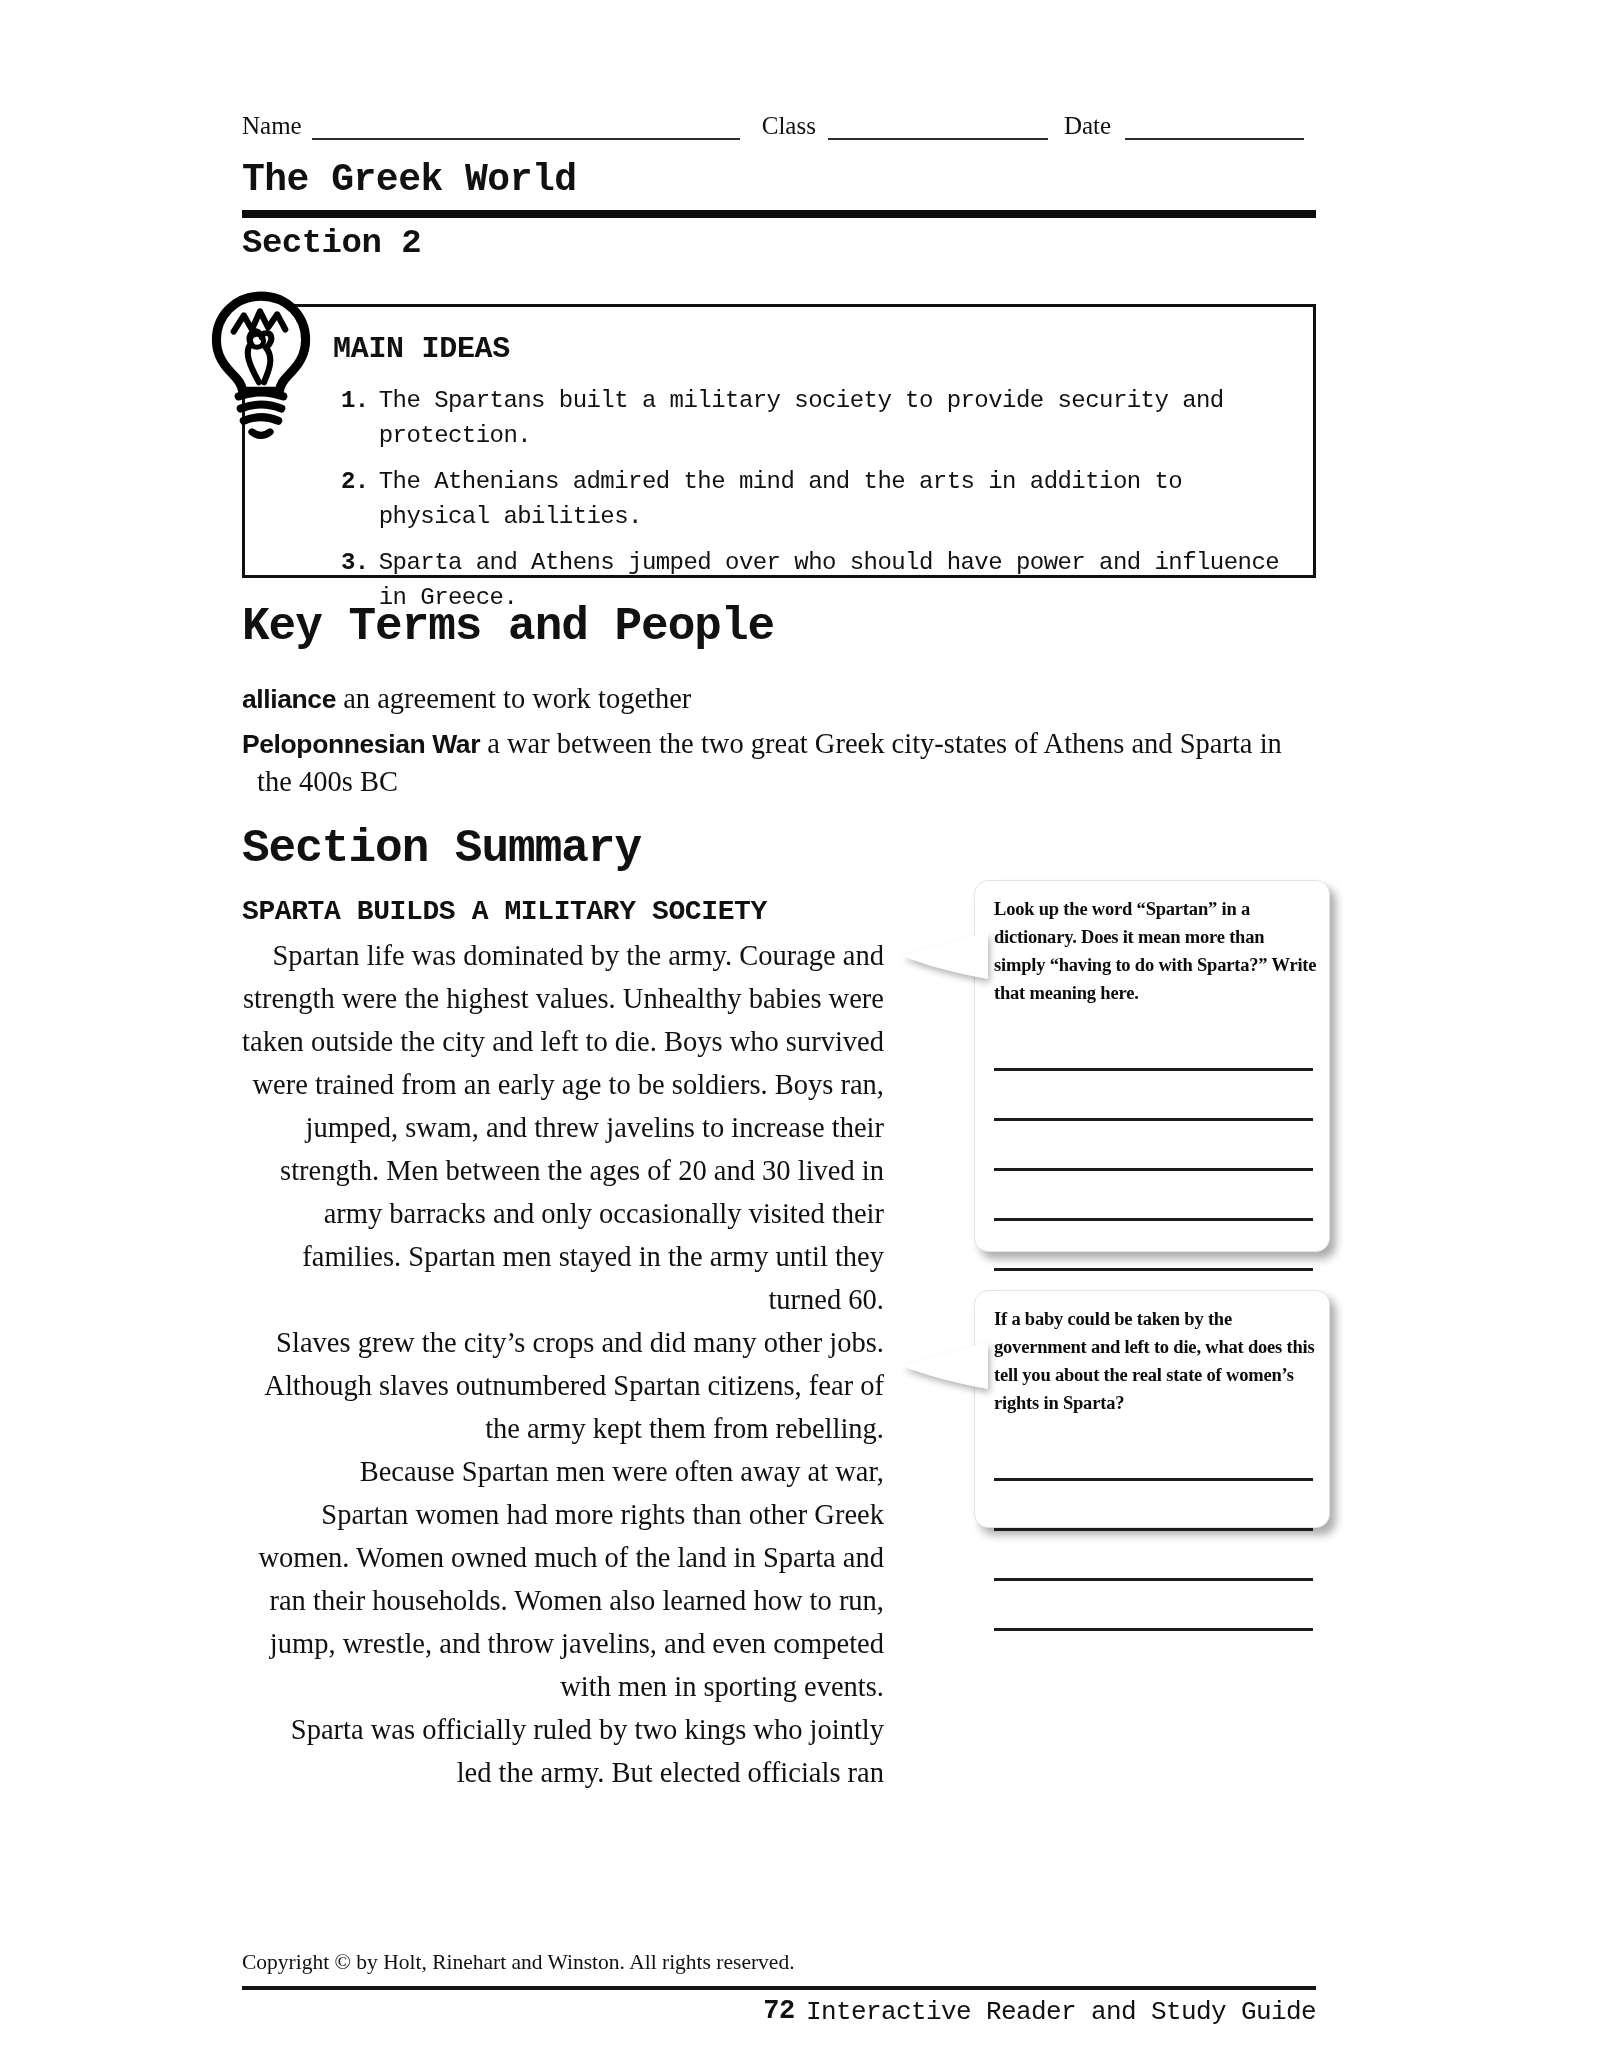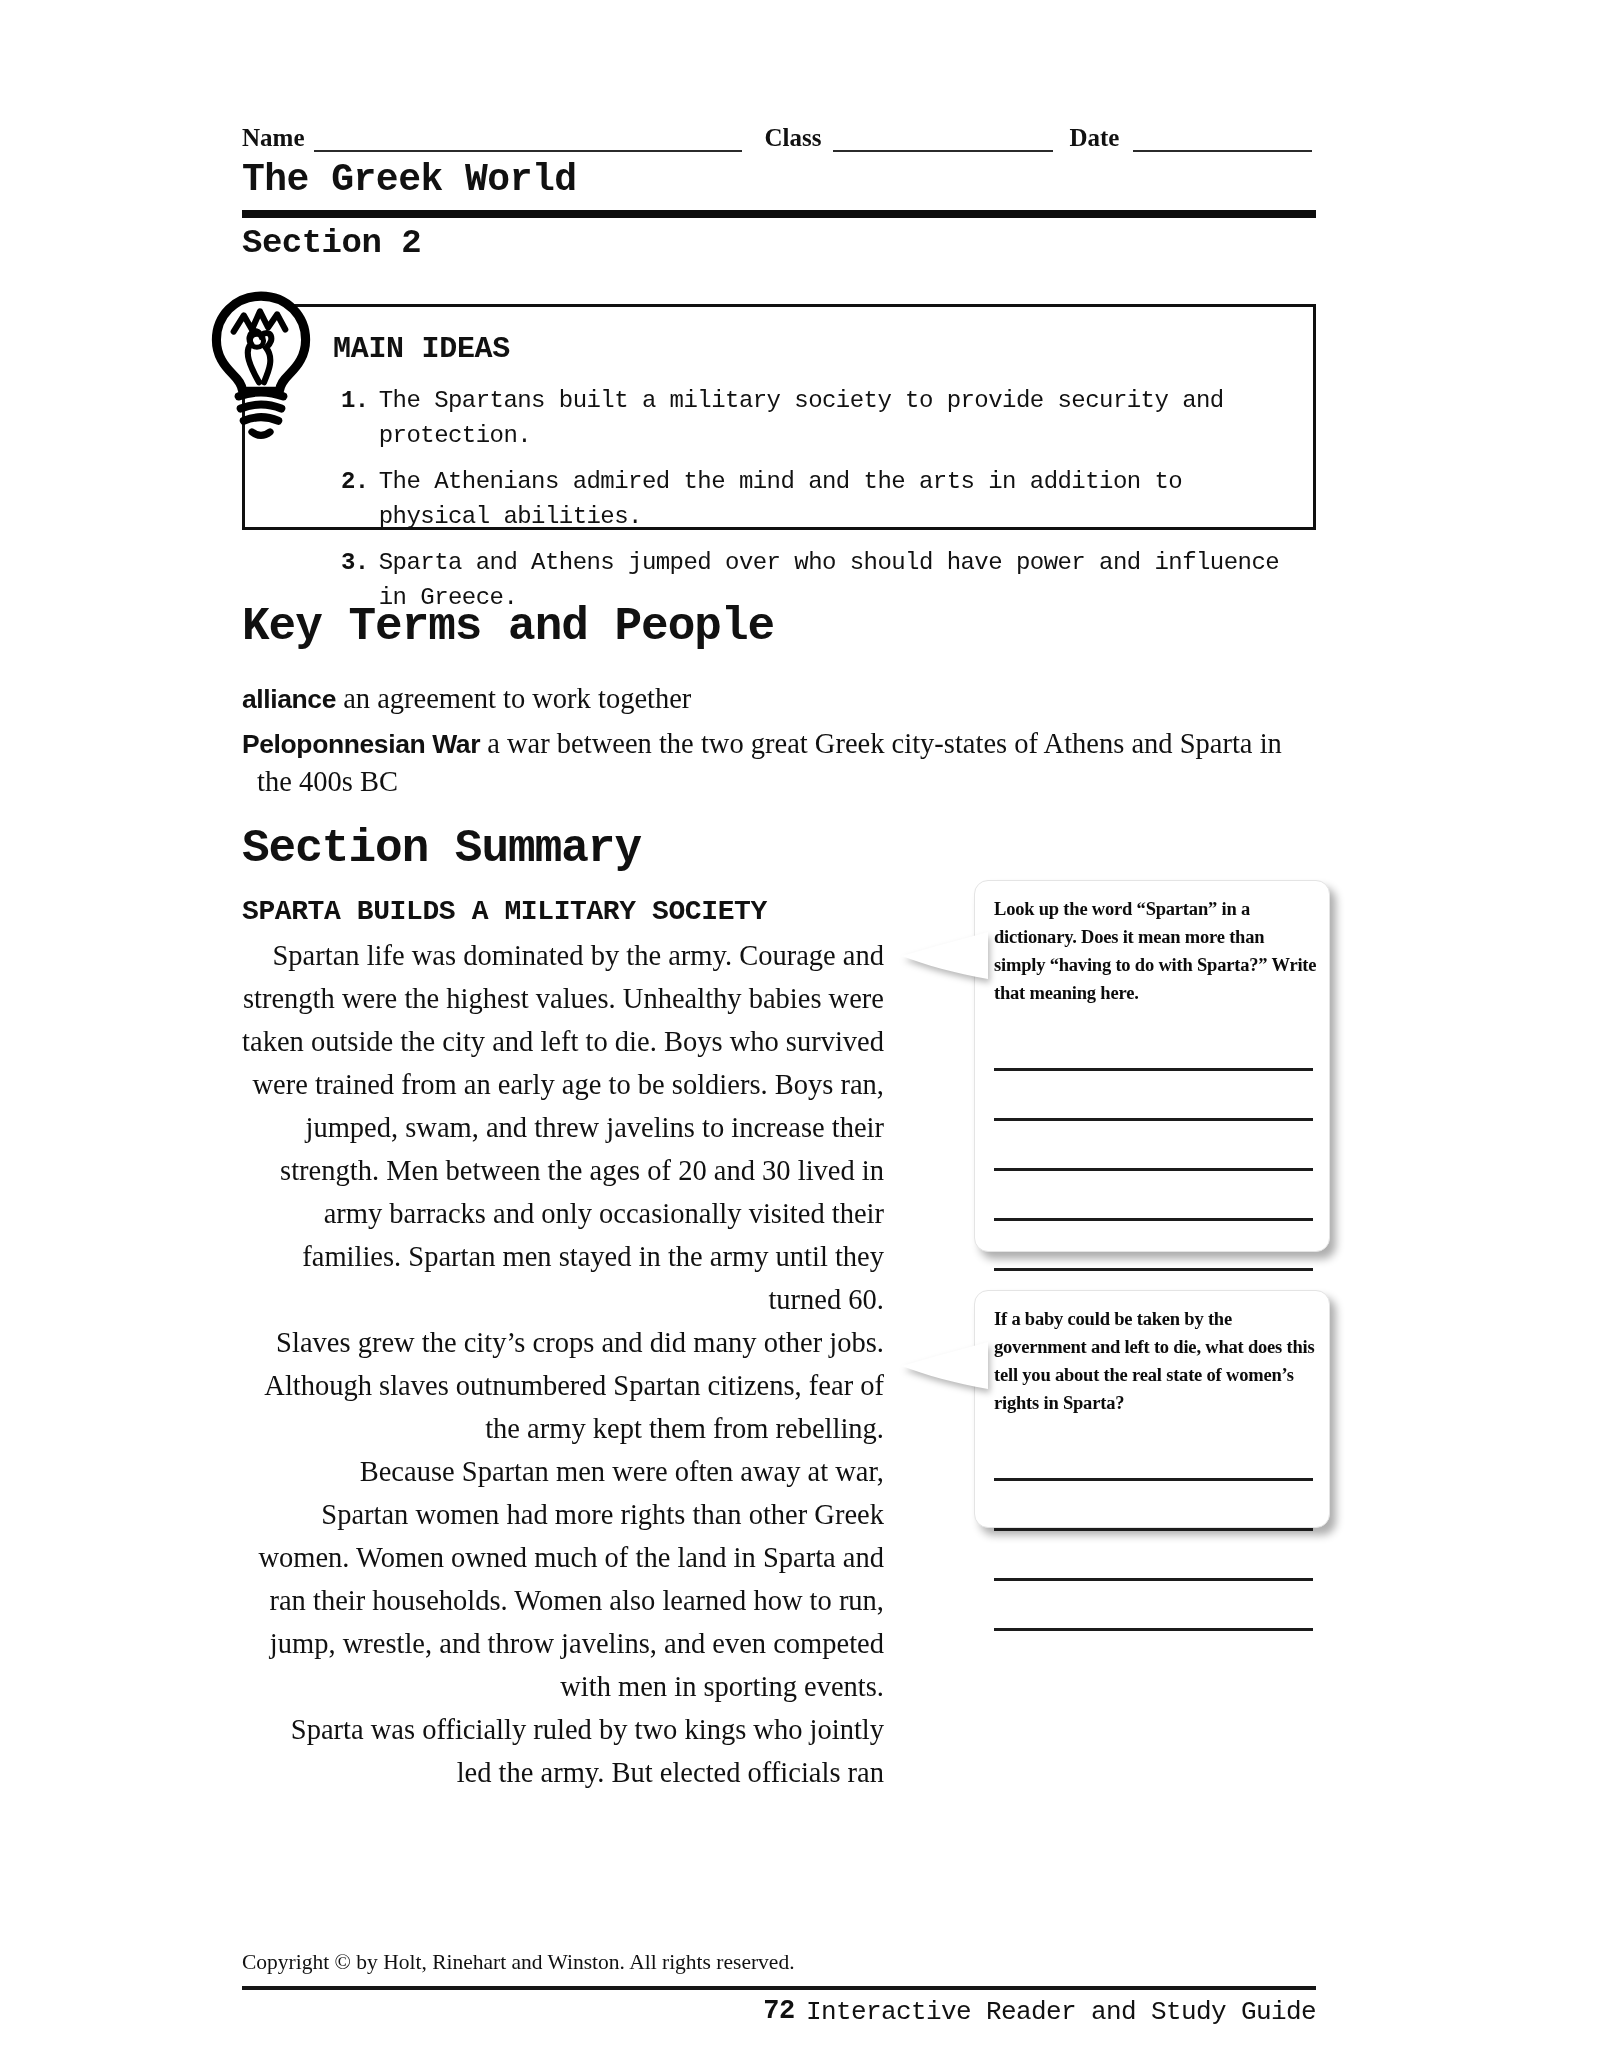--- a/index.html
+++ b/index.html
@@ -1,35 +1,35 @@
 <!DOCTYPE html>
 <html><head>
 <meta charset="utf-8">
 <style>
   html,body{margin:0;padding:0;background:#ffffff;}
   .page{position:relative;width:1600px;height:2071px;background:#ffffff;overflow:hidden;
         font-family:"Liberation Serif", serif;color:#111;}
   .sans{font-family:Liberation Mono, monospace;}
 
   
-  .idrow{position:absolute;left:242px;top:120px;width:1074px;display:flex;align-items:flex-end;height:32px;font-weight:bold;}
+  .idrow{position:absolute;left:242px;top:112px;width:1074px;display:flex;align-items:flex-start;height:32px;}
   .idrow .lbl{font-size:25px;line-height:28px;}
   .hline{border-bottom:2px solid #2b2b2b;height:26px;}
   .hline.name{width:428px;margin-left:10px;margin-right:22px;}
   .hline.class{width:220px;margin-left:12px;margin-right:16px;}
   .hline.date{width:179px;margin-left:14px;}
 
   
   .doc-title{position:absolute;left:242px;top:158px;font-size:38px;font-weight:bold;letter-spacing:-0.5px;}
   .title-rule{position:absolute;left:242px;top:210px;width:1074px;height:8px;background:#0d0d0d;}
   .section-label{position:absolute;top:224px;left:242px;width:1074px;text-align:left;
                  font-size:34px;font-weight:bold;letter-spacing:-0.5px;}
 
   
-  .mi-box{position:absolute;left:242px;top:304px;width:1074px;height:226px;
+  .mi-box{position:absolute;left:242px;top:304px;width:1074px;height:274px;
           border:3px solid #101010;box-sizing:border-box;background:#fff;}
   .mi-heading{margin:25px 0 17px 88px;font-size:30px;font-weight:bold;letter-spacing:-0.3px;}
   .mi-list{margin:0;padding:0 8px 0 96px;list-style:none;}
   .mi-item{display:flex;font-size:24px;line-height:35px;letter-spacing:-0.55px;margin-bottom:11px;}
   .mi-num{font-weight:bold;flex:0 0 auto;margin-right:10px;}
   .bulb{position:absolute;left:204px;top:289px;width:114px;height:152px;z-index:5;}
 
   
   .kt-heading{position:absolute;left:242px;top:601px;font-size:46px;font-weight:bold;letter-spacing:-1px;}
   .kt-block{position:absolute;left:242px;top:680px;width:1076px;}

